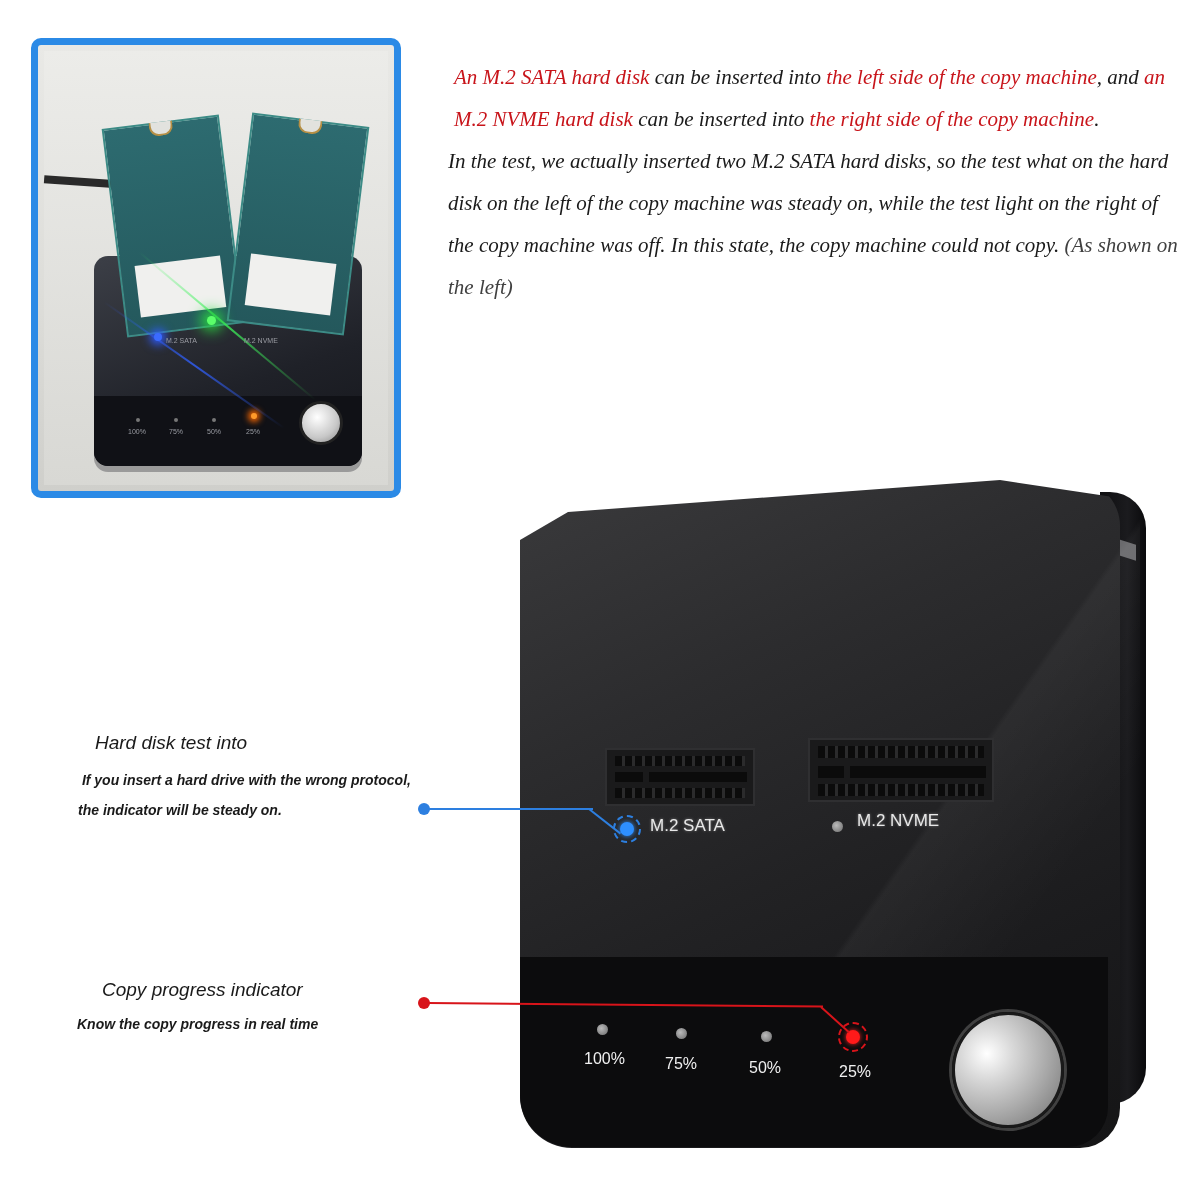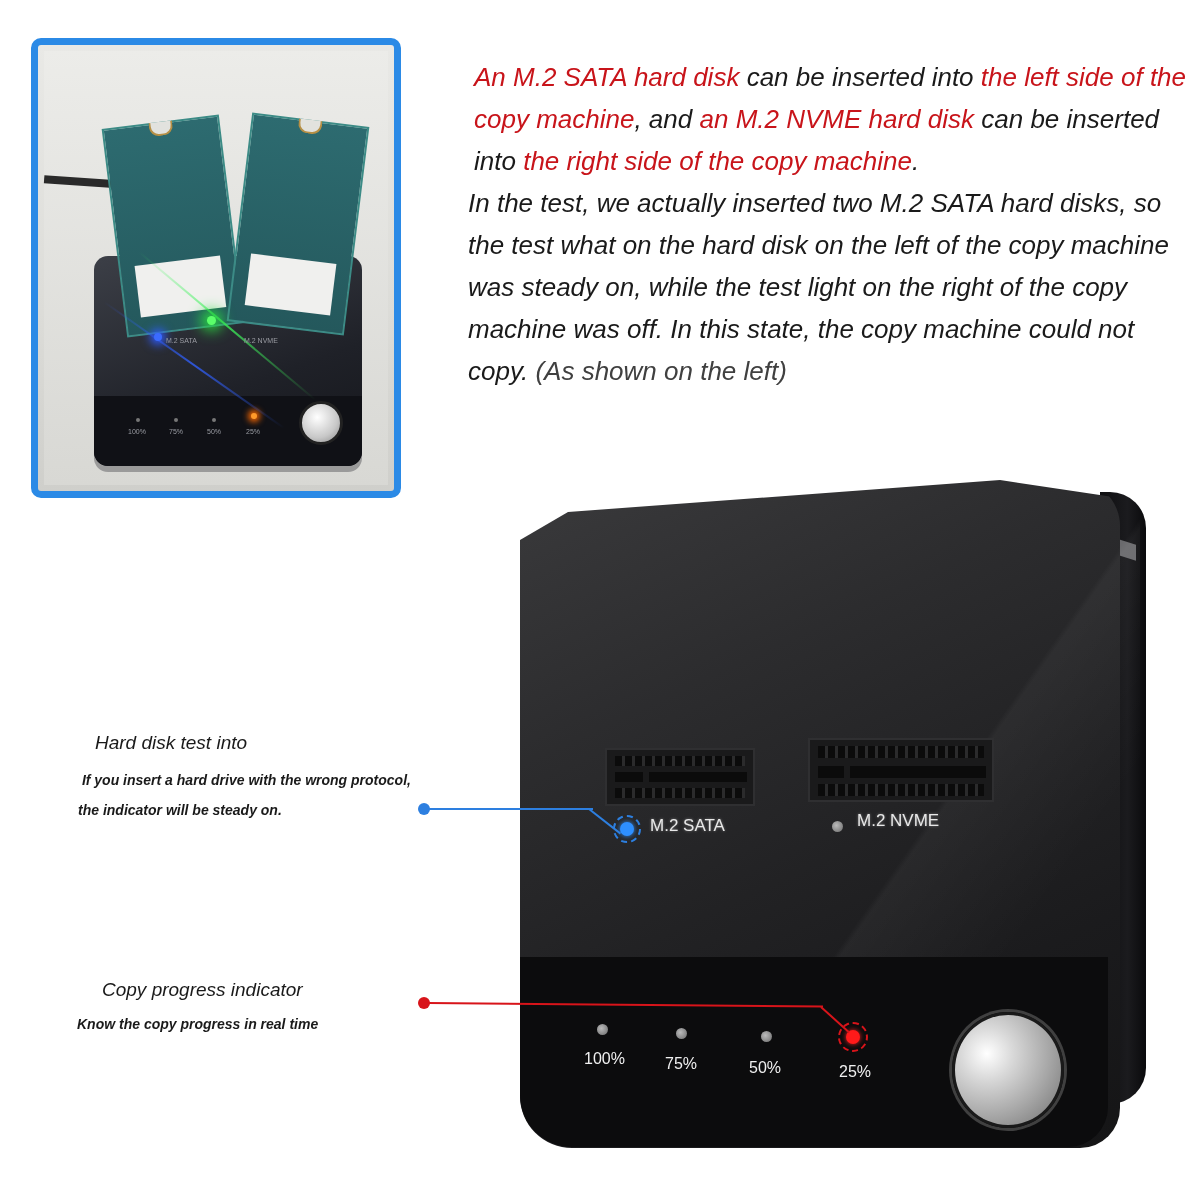--- a/index.html
+++ b/index.html
@@ -34,22 +34,22 @@
   .glow-green { left:163px; top:265px; width:9px; height:9px; background:#5bff6a; box-shadow:0 0 14px 6px #2adf40; }
   .glow-orange { left:207px; top:362px; width:6px; height:6px; background:#ff9a2a; box-shadow:0 0 6px 3px #ff6a00; }
   .ray-green { position:absolute; left:95px; top:200px; width:230px; height:2px; background:linear-gradient(90deg,transparent,#3df25a,transparent); transform:rotate(40deg); transform-origin:left; opacity:.8; }
   .ray-blue { position:absolute; left:60px; top:250px; width:220px; height:2px; background:linear-gradient(90deg,transparent,#3060ff,transparent); transform:rotate(35deg); transform-origin:left; opacity:.8; }
   .ph-pct { position:absolute; top:377px; font-size:7px; color:#9a9ca3; }
   .ph-dot { position:absolute; top:367px; width:4px; height:4px; border-radius:50%; background:#777; }
   .ph-btn { position:absolute; left:255px; top:350px; width:38px; height:38px; border-radius:50%; background:radial-gradient(circle at 40% 35%,#fff,#c8c8c8 60%,#888); border:3px solid #222; }
   .ph-slot-lbl { position:absolute; top:286px; font-size:7px; color:#9a9ca3; }
 
   .desc {
-    position:absolute; left:468px; top:56px; width:730px;
-    font-family:Liberation Sans, sans-serif; font-style:italic; font-size:26px; line-height:42px; color:#1a1a1a;
+    position:absolute; left:448px; top:56px; width:730px;
+    font-family:Liberation Serif, serif; font-style:italic; font-size:21px; line-height:42px; color:#1a1a1a;
   }
   .desc p { margin:0; }
   .red { color:#c8141a; }
   .blue { color:#404040; }
   .indent { padding-left:6px; }
   .outdent { margin-left:-6px !important; }
 
   .device {
     position:absolute; left:520px; top:480px; width:626px; height:672px;
   }

